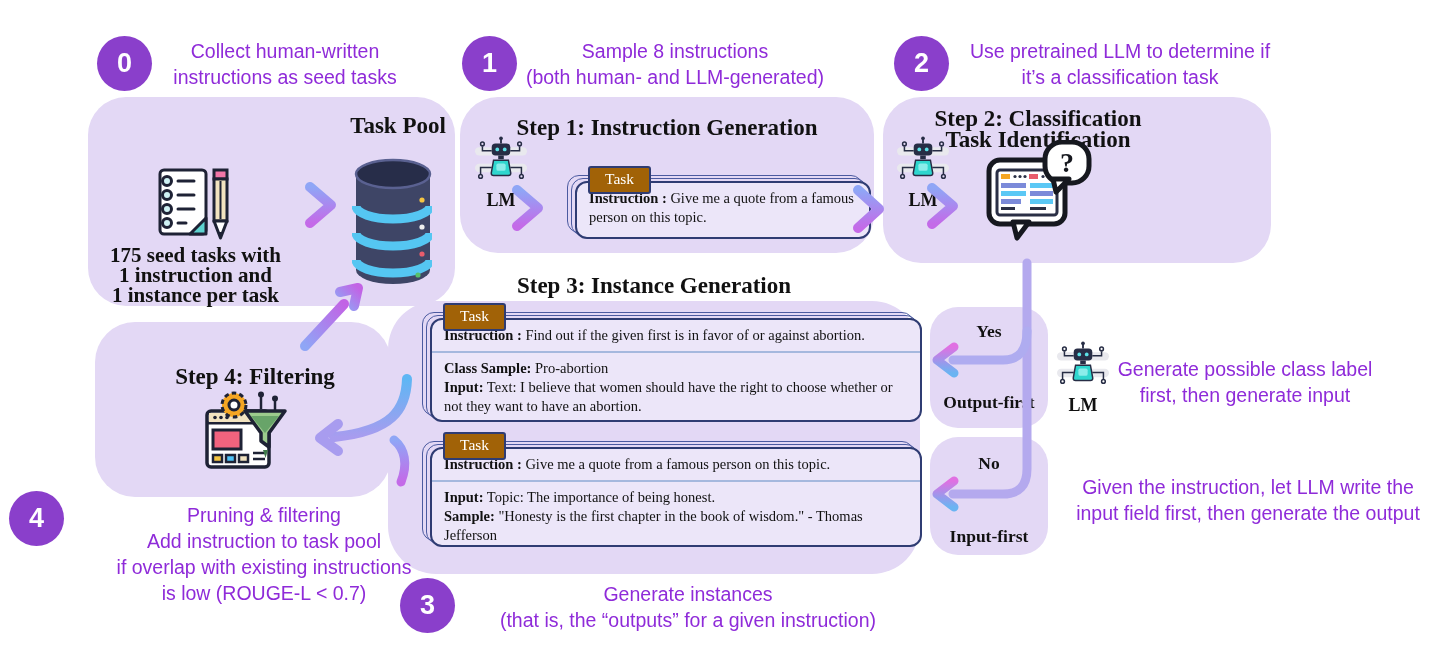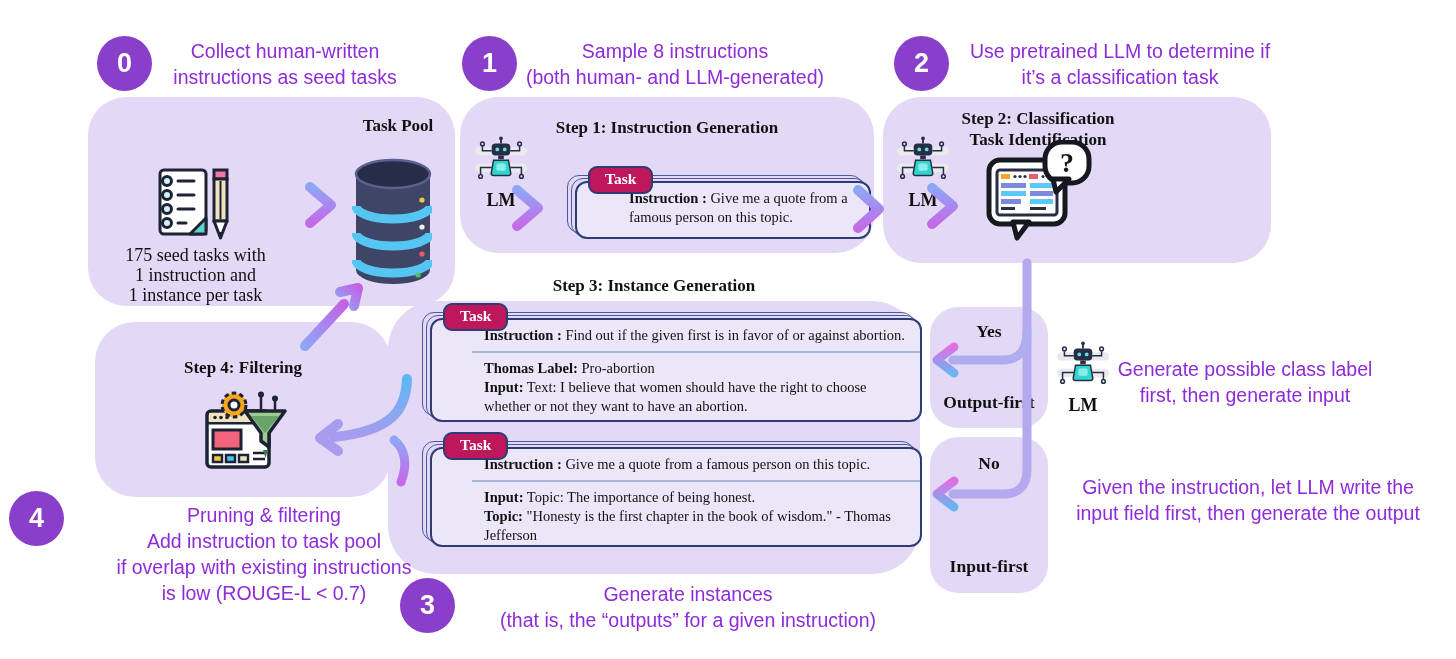--- a/index.html
+++ b/index.html
@@ -3,37 +3,37 @@
 <meta charset="utf-8">
 <style>
   html,body{margin:0;padding:0;background:#fff;}
   .canvas{position:relative;width:1456px;height:659px;background:#fff;overflow:hidden;
           font-family:"Liberation Sans",sans-serif;}
   .panel{position:absolute;background:#E3D8F5;border-radius:38px;}
   .badge{position:absolute;width:55px;height:55px;border-radius:50%;background:#8A3FCB;color:#fff;
          font-weight:bold;font-size:27px;display:flex;align-items:center;justify-content:center;}
   .ann{position:absolute;color:#8F2BD9;font-size:19.5px;line-height:26px;text-align:center;white-space:pre-line;}
   .sertitle{position:absolute;font-family:"Liberation Serif",serif;font-weight:bold;color:#111;
-            font-size:17px;line-height:21px;text-align:center;white-space:pre-line;}
+            font-size:23px;line-height:21px;text-align:center;white-space:pre-line;}
   .lmwrap{position:absolute;width:66px;text-align:center;}
   .lmlabel{font-family:"Liberation Serif",serif;font-weight:bold;font-size:18px;color:#111;margin-top:-2px;}
   .card{position:absolute;}
   .stack{position:absolute;inset:0;border:1.6px solid #4B5AA0;border-radius:12px;background:transparent;}
   .s1{transform:translate(-4px,-3px);}
   .s2{transform:translate(-8px,-6px);}
   .card-main{position:absolute;inset:0;background:#ECE6F9;border:2px solid #2F3C73;border-radius:12px;}
-  .tab{position:absolute;top:-15px;left:13px;background:#be185d;color:#fff;border:2px solid #2F3C73;
-       border-radius:9px;padding:0 15px;height:24px;line-height:21px;font-family:"Liberation Serif",serif;
-       font-weight:bold;font-size:15.5px;z-index:3;}
+  .tab{position:absolute;top:-15px;left:13px;background:#a16207;color:#fff;border:2px solid #2F3C73;
+       border-radius:3px;padding:0 15px;height:24px;line-height:21px;font-family:"Liberation Serif",serif;
+       font-weight:normal;font-size:15.5px;z-index:3;}
   .card-body{position:relative;z-index:2;font-family:"Liberation Serif",serif;font-size:14.5px;
              line-height:19px;color:#111;}
   .card-body p{margin:0;}
-  .sec{padding:6px 12px 6px 12px;margin-left:40px;}
+  .sec{padding:6px 12px 6px 12px;}
   .sec2{border-top:2px solid #A5B8DE;}
-  .cap{position:absolute;font-family:"Liberation Serif",serif;font-weight:normal;font-size:18px;
+  .cap{position:absolute;font-family:"Liberation Serif",serif;font-weight:bold;font-size:21px;
        line-height:20px;color:#111;text-align:center;white-space:pre-line;}
   .ynbox{position:absolute;background:#E3D8F5;border-radius:28px;display:flex;flex-direction:column;
          justify-content:space-between;align-items:center;text-align:center;
          font-family:"Liberation Serif",serif;font-weight:bold;font-size:17.5px;color:#111;}
   .overlay{position:absolute;left:0;top:0;z-index:50;pointer-events:none;}
   .icon{position:absolute;}
 </style>
 </head>
 <body>
 
@@ -66,21 +66,21 @@
   <div class="ann" style="left:1095px;top:356px;width:300px;">Generate possible class label
 first, then generate input</div>
   <div class="ann" style="left:1038px;top:474px;width:420px;">Given the instruction, let LLM write the
 input field first, then generate the output</div>
 
   <div class="sertitle" style="left:348px;top:115px;width:100px;">Task Pool</div>
   <div class="sertitle" style="left:460px;top:117px;width:414px;">Step 1: Instruction Generation</div>
   <div class="sertitle" style="left:883px;top:108px;width:310px;">Step 2: Classification
 Task Identification</div>
   <div class="sertitle" style="left:388px;top:275px;width:532px;text-align:center;">Step 3: Instance Generation</div>
-  <div class="sertitle" style="left:95px;top:357px;width:296px;">Step 4: Filtering</div>
+  <div class="sertitle" style="left:95px;top:366px;width:296px;padding-left:12px;">Step 4: Filtering</div>
 
   <div class="cap" style="left:98px;top:245px;width:195px;">175 seed tasks with
 1 instruction and
 1 instance per task</div>
 
   <div class="icon" style="left:152px;top:166px;">
     <svg width="84" height="82" viewBox="0 0 84 82">
       <rect x="8" y="4" width="46" height="64" rx="4" fill="#fff" stroke="#1E2235" stroke-width="3"></rect>
       <circle cx="15" cy="15" r="4.5" fill="#CFF2F4" stroke="#1E2235" stroke-width="3"></circle>
       <circle cx="15" cy="29" r="4.5" fill="#CFF2F4" stroke="#1E2235" stroke-width="3"></circle>
@@ -250,51 +250,51 @@
 
   <div class="card" style="left:430px;top:318px;width:492px;height:104px;">
     <div class="stack s2"></div>
     <div class="stack s1"></div>
     <div class="card-main">
       <div class="card-body">
         <div class="sec">
           <p><b>Instruction :</b><span> Find out if the given first is in favor of or against abortion.</span></p>
         </div>
         <div class="sec sec2">
-          <p><b>Thomas Label:</b><span> Pro-abortion</span></p>
+          <p><b>Class Sample:</b><span> Pro-abortion</span></p>
           <p><b>Input:</b><span> Text: I believe that women should have the right to choose whether or not they want to have an abortion.</span></p>
         </div>
       </div>
     </div>
     <div class="tab">Task</div>
   </div>
 
   <div class="card" style="left:430px;top:447px;width:492px;height:100px;">
     <div class="stack s2"></div>
     <div class="stack s1"></div>
     <div class="card-main">
       <div class="card-body">
         <div class="sec">
           <p><b>Instruction :</b><span> Give me a quote from a famous person on this topic.</span></p>
         </div>
         <div class="sec sec2">
           <p><b>Input:</b><span> Topic: The importance of being honest.</span></p>
-          <p><b>Topic:</b><span> "Honesty is the first chapter in the book of wisdom." - Thomas Jefferson</span></p>
+          <p><b>Sample:</b><span> "Honesty is the first chapter in the book of wisdom." - Thomas Jefferson</span></p>
         </div>
       </div>
     </div>
     <div class="tab">Task</div>
   </div>
 
   <div class="ynbox" style="left:930px;top:307px;width:118px;height:121px;padding:14px 0 15px 0;box-sizing:border-box;">
     <div>Yes</div>
     <div>Output-first</div>
   </div>
 
-  <div class="ynbox" style="left:930px;top:437px;width:118px;height:156px;padding:16px 0 16px 0;box-sizing:border-box;">
+  <div class="ynbox" style="left:930px;top:437px;width:118px;height:118px;padding:16px 0 8px 0;box-sizing:border-box;">
     <div>No</div>
     <div>Input-first</div>
   </div>
 
   <svg class="overlay" width="1456" height="659" viewBox="0 0 1456 659">
     <defs>
       <linearGradient id="gLR" x1="0" y1="0" x2="1" y2="0">
         <stop offset="0" stop-color="#8FA6F6"></stop>
           <stop offset="1" stop-color="#BC68EA"></stop>
       </linearGradient>

